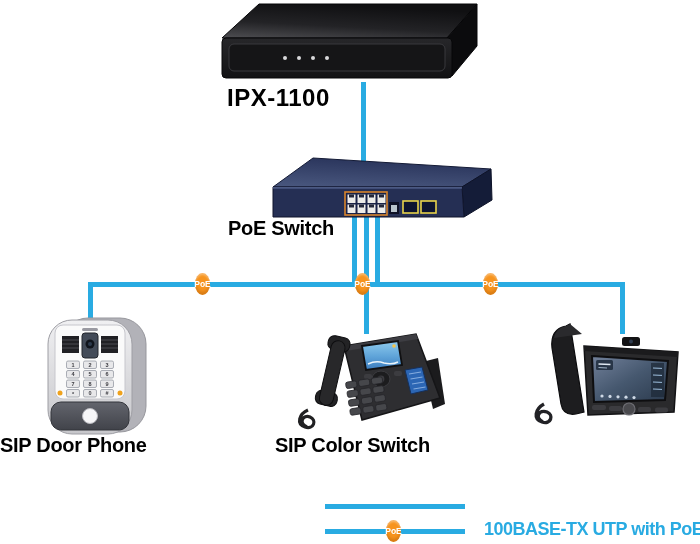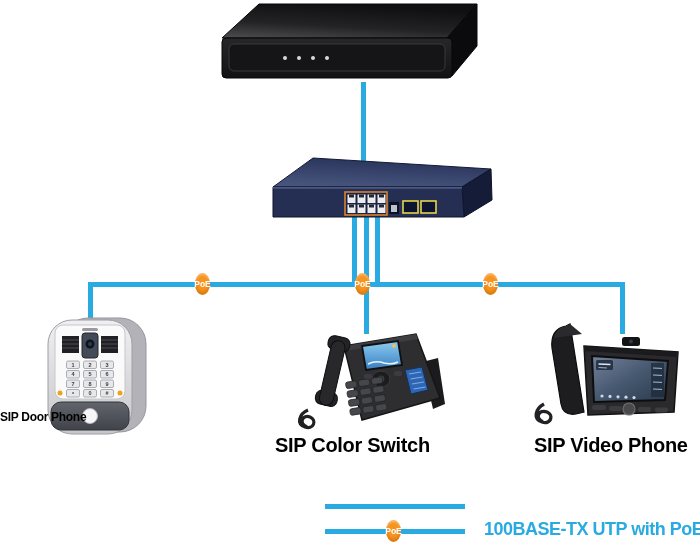--- a/index.html
+++ b/index.html
@@ -63,20 +63,21 @@
       <rect x="7" y="36" width="230" height="40" rx="4" fill="url(#pbxFront)" stroke="#060608"></rect>
       <rect x="14" y="42" width="216" height="27" rx="5" fill="#151517" stroke="#3d3d42" stroke-width="0.9"></rect>
       <g>
         <circle cx="70" cy="56" r="2" fill="#d9d9db"></circle>
           <circle cx="84" cy="56" r="2" fill="#d9d9db"></circle>
         <circle cx="98" cy="56" r="2" fill="#d9d9db"></circle>
           <circle cx="112" cy="56" r="2" fill="#d9d9db"></circle>
       </g>
     </svg>
   </div>
+  <div class="lbl lbl-big" style="left:227px;top:84px">IPX-1100</div>
 
   <div class="device" style="left:268px;top:150px;width:230px;height:72px">
     <svg width="230" height="72" viewBox="0 0 230 72">
       <defs>
         <linearGradient id="swTop" x1="0" y1="1" x2="0.3" y2="0">
           <stop offset="0" stop-color="#4a587f"></stop>
             <stop offset="1" stop-color="#2a355c"></stop>
         </linearGradient>
       </defs>
       <polygon points="5,37 45,8 223,19 194,37" fill="url(#swTop)" stroke="#141b36" stroke-width="1"></polygon>
@@ -109,20 +110,21 @@
       <g>
         <rect x="121" y="52" width="10" height="12" fill="#0e1126"></rect>
         <rect x="123" y="55" width="6" height="7" fill="#b9c4cc"></rect>
       </g>
       <g>
         <rect x="135" y="51" width="15" height="12" fill="#0d1430" stroke="#e8d34a" stroke-width="1.6"></rect>
         <rect x="153" y="51" width="15" height="12" fill="#0d1430" stroke="#e8d34a" stroke-width="1.6"></rect>
       </g>
     </svg>
   </div>
+  <div class="lbl" style="left:228px;top:217px;font-size:20px">PoE Switch</div>
 
   <div class="device" style="left:38px;top:316px;width:112px;height:120px">
     <svg width="112" height="120" viewBox="0 0 112 120">
       <defs>
         <linearGradient id="dpShell" x1="0" y1="0" x2="0" y2="1">
           <stop offset="0" stop-color="#f0f0f2"></stop>
             <stop offset="1" stop-color="#c6c6ca"></stop>
         </linearGradient>
         <linearGradient id="dpBottom" x1="0" y1="0" x2="0" y2="1">
           <stop offset="0" stop-color="#63656d"></stop>
@@ -177,21 +179,21 @@
         <text x="35" y="79.9">*</text>
         <text x="52" y="79.3">0</text>
         <text x="69" y="79.3">#</text>
       </g>
       <circle cx="22" cy="77" r="2.5" fill="#efa21c"></circle>
       <circle cx="82" cy="77" r="2.5" fill="#efa21c"></circle>
       <rect x="13" y="86" width="78" height="28" rx="10" fill="url(#dpBottom)" stroke="#33353b"></rect>
       <circle cx="52" cy="100" r="7.5" fill="#f6f6f8" stroke="#b8b8be"></circle>
     </svg>
   </div>
-  <div class="lbl" style="left:0px;top:410px;font-size:12px">SIP Door Phone</div>
+  <div class="lbl" style="left:0px;top:434px;font-size:20px">SIP Door Phone</div>
 
   <div class="device" style="left:288px;top:324px;width:162px;height:106px">
     <svg width="162" height="106" viewBox="0 0 162 106">
       <defs>
         <linearGradient id="sky" x1="0" y1="0" x2="0" y2="1">
           <stop offset="0" stop-color="#8fccee"></stop>
             <stop offset="0.55" stop-color="#5da2d8"></stop>
             <stop offset="1" stop-color="#3c7cbe"></stop>
         </linearGradient>
       </defs>
@@ -285,21 +287,20 @@
       </g>
       <g>
         <rect x="66" y="85" width="14" height="5" rx="2" fill="#3c3c40"></rect>
         <rect x="83" y="86" width="13" height="5" rx="2" fill="#3c3c40"></rect>
         <rect x="112" y="87" width="13" height="5" rx="2" fill="#3c3c40"></rect>
         <rect x="129" y="87.5" width="13" height="5" rx="2" fill="#3c3c40"></rect>
         <circle cx="103" cy="89" r="6" fill="#4a4a4e" stroke="#6c6c72" stroke-width="1.2"></circle>
       </g>
     </svg>
   </div>
-  <div class="lbl" style="left:534px;top:434px;font-size:20px">SIP Video Phone</div>
 
   <div class="cable" style="left:325px;top:504px;width:140px;height:5px"></div>
 
   <div class="cable" style="left:325px;top:529px;width:140px;height:5px"></div>
   <div class="poe-badge" style="left:386px;top:520px">PoE</div>
   <div class="legend-lbl" style="left:484px;top:519px">100BASE-TX UTP with PoE</div>
 
 </div>
 
 </body></html>

